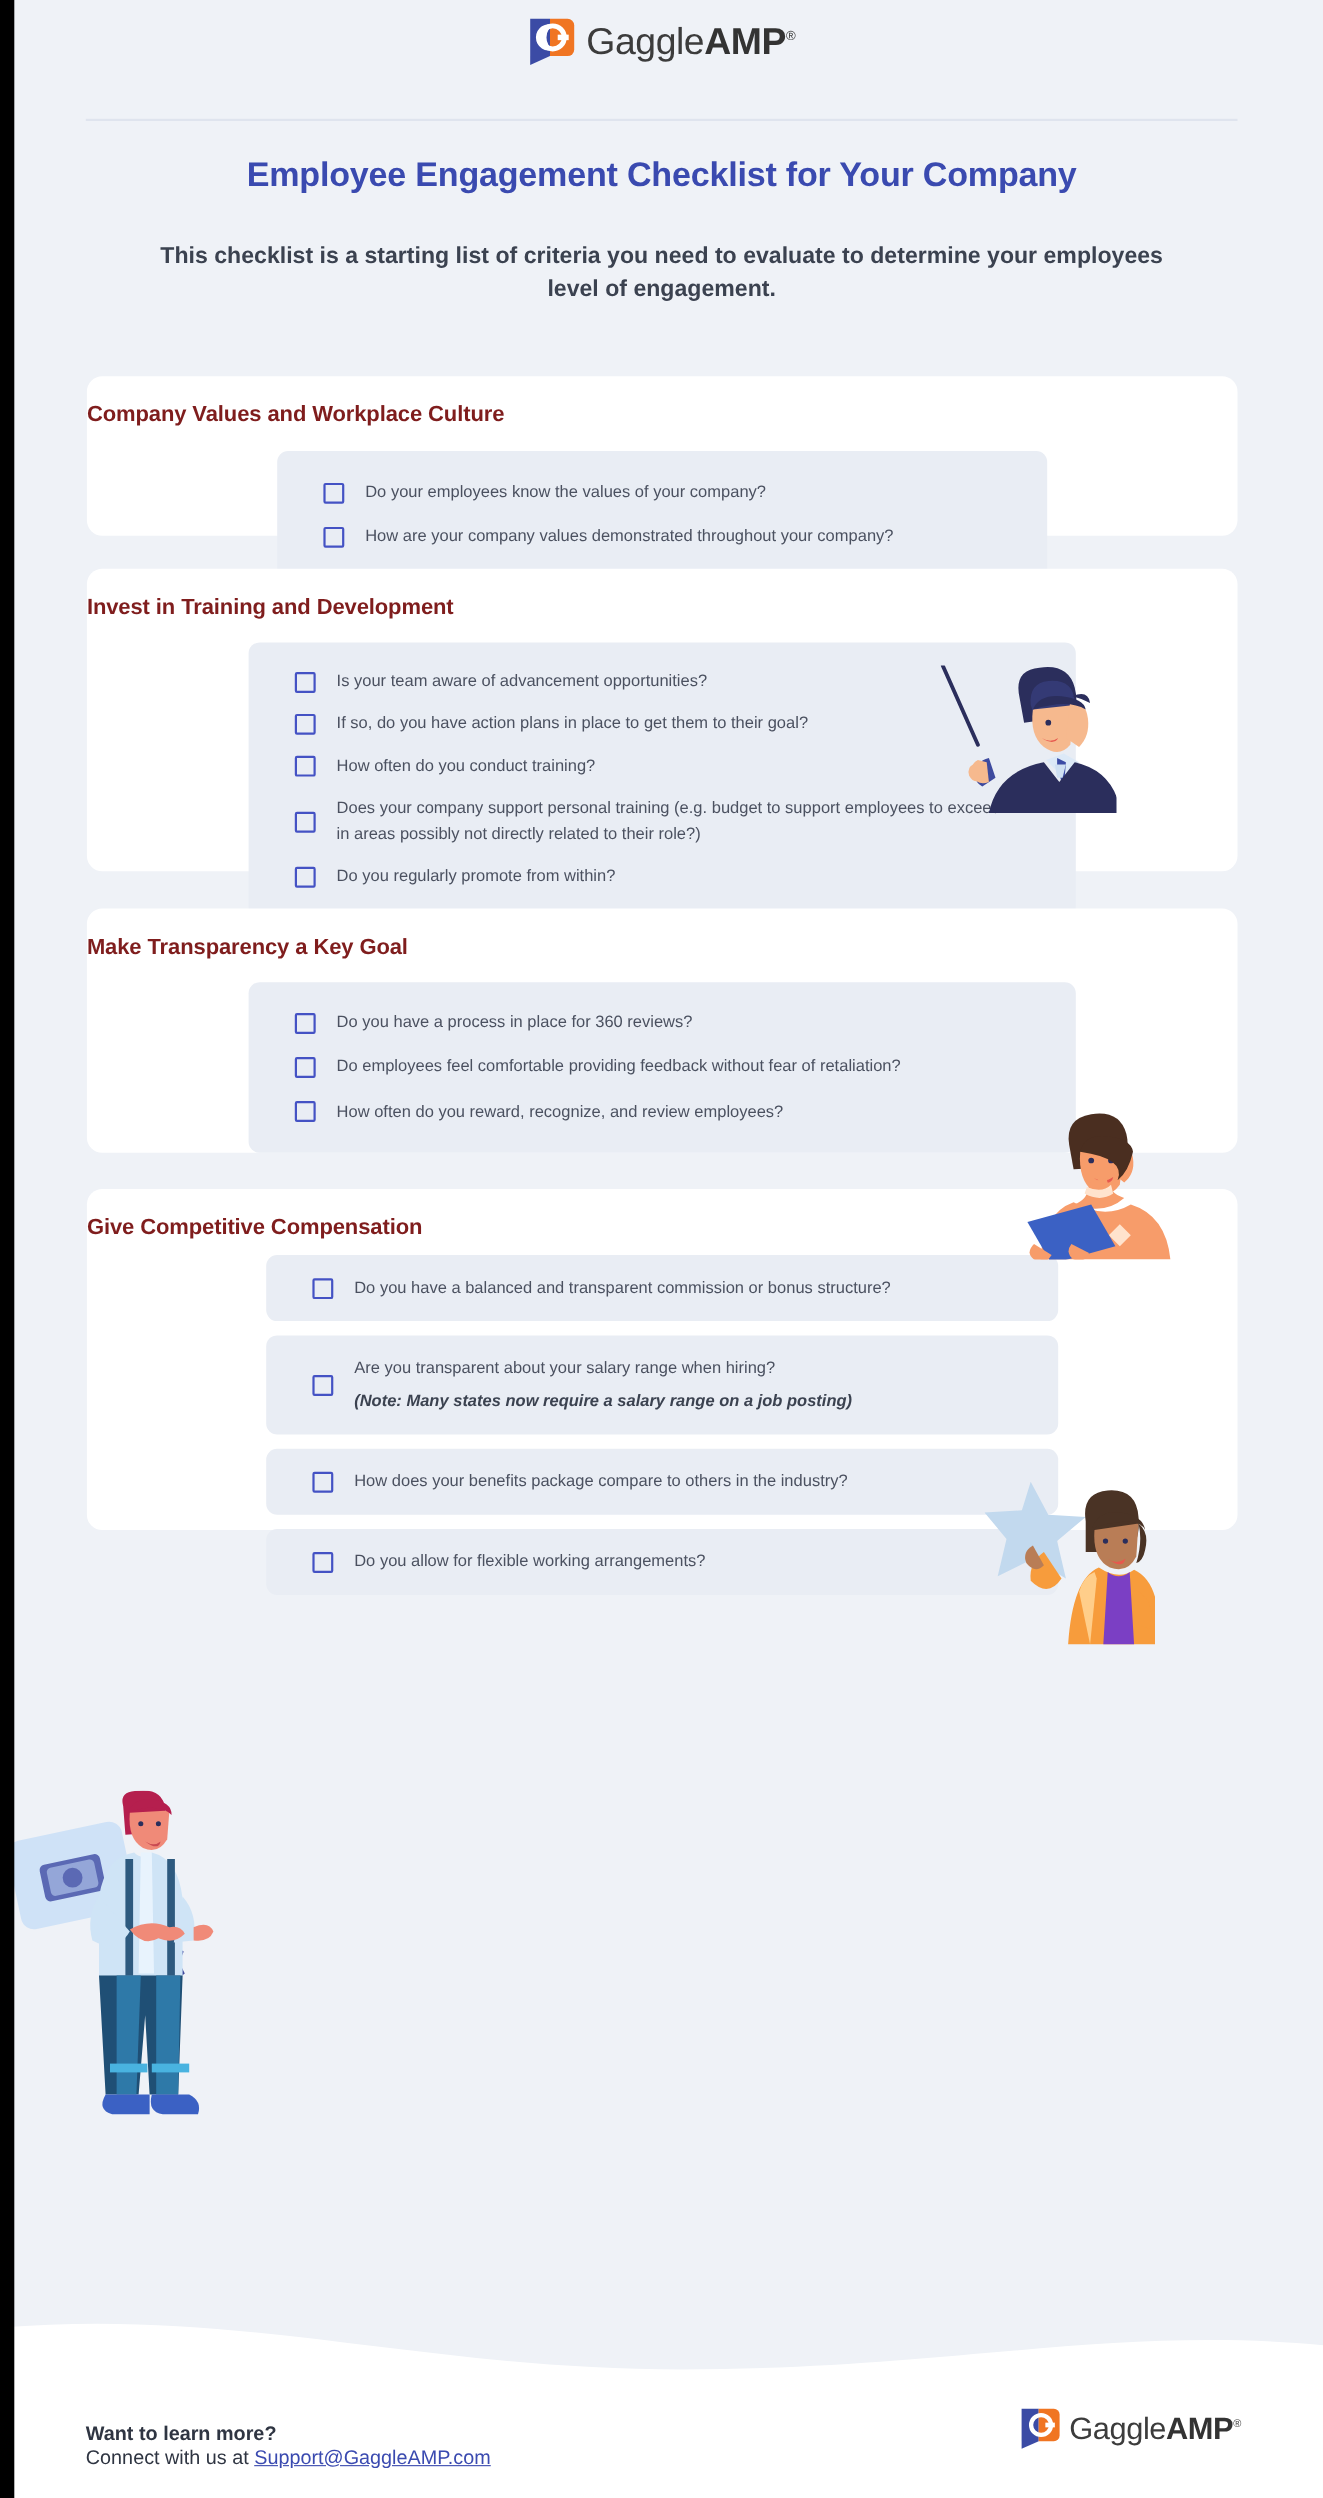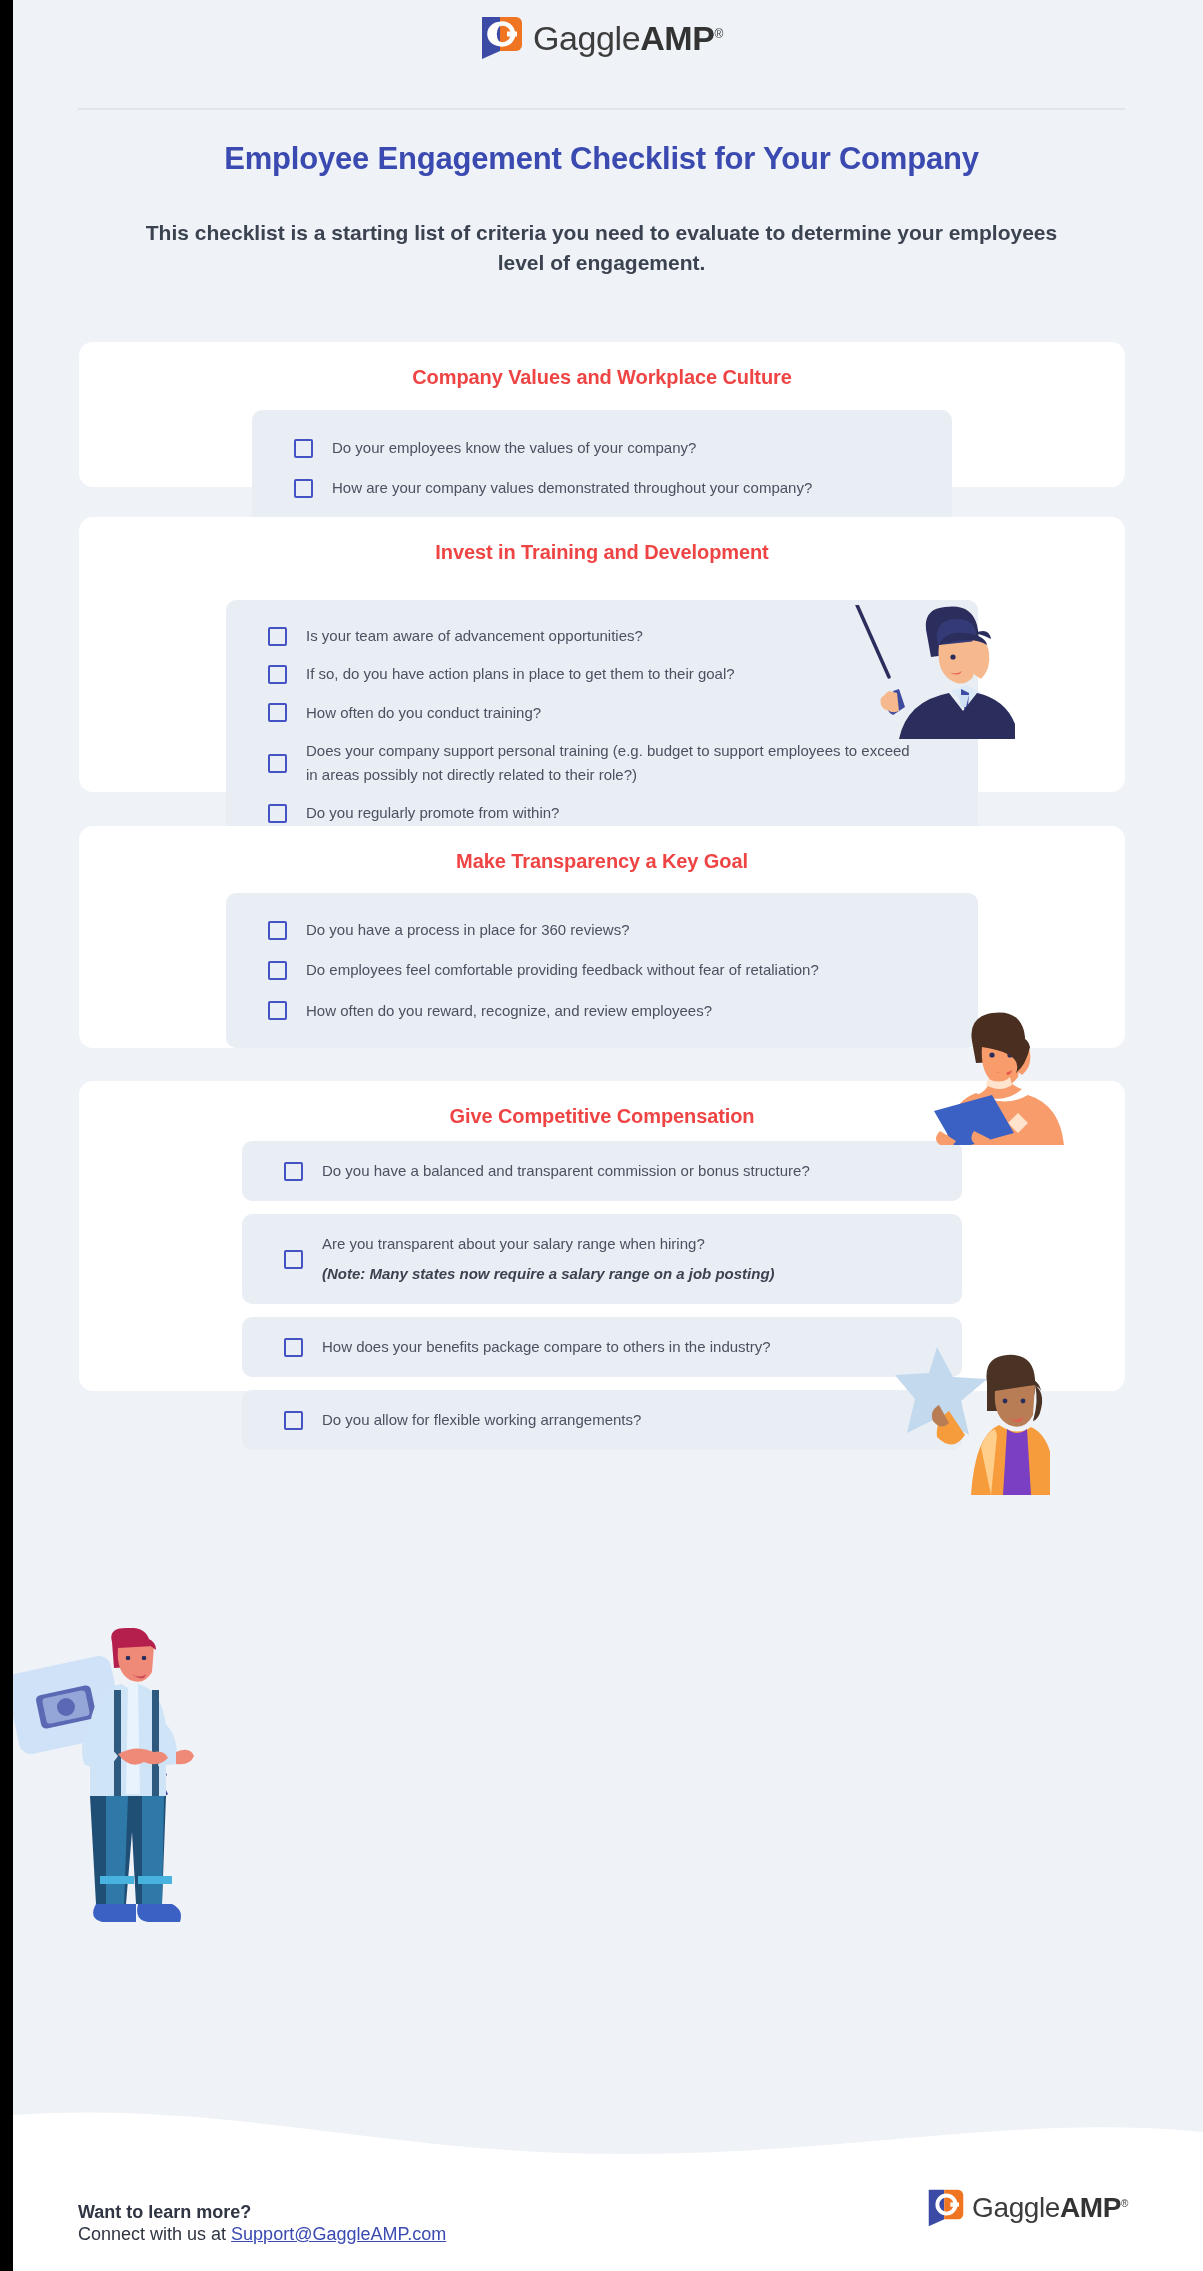--- a/index.html
+++ b/index.html
@@ -85,24 +85,24 @@
   
   .card {
     position: absolute;
     left: 79px;
     width: 1046px;
     background: #ffffff;
     border-radius: 14px;
     z-index: 10;
   }
   .card-title {
-    text-align: center;
+    text-align: left;
     font-size: 20px;
     font-weight: 700;
-    color: #ef4444;
+    color: #7f1d1d;
     letter-spacing: -0.1px;
   }
   .qblock {
     background: #e9edf4;
     border-radius: 10px;
     margin: 0 auto;
   }
   .qrow {
     display: flex;
     align-items: center;
@@ -128,21 +128,21 @@
     line-height: 1.62;
   }
 
   
   #card1 { top: 342px; height: 145px; padding-top: 24px; }
   #card1 .qblock { width: 700px; padding: 18px 0 18px 0; margin-top: 21px; }
   #card1 .qrow { padding: 8px 0 8px 42px; }
 
   
   #card2 { top: 517px; height: 275px; padding-top: 24px; }
-  #card2 .qblock { width: 752px; padding: 17px 0 17px 0; margin-top: 36px; }
+  #card2 .qblock { width: 752px; padding: 17px 0 17px 0; margin-top: 20px; }
   #card2 .qrow { padding: 7px 0 7px 42px; }
 
   
   #card3 { top: 826px; height: 222px; padding-top: 24px; }
   #card3 .qblock { width: 752px; padding: 17px 0 17px 0; margin-top: 20px; }
   #card3 .qrow { padding: 8px 0 8px 42px; }
 
   
   #card4 { top: 1081px; height: 310px; padding-top: 24px; }
   #card4 .qgroup { width: 720px; margin: 0 auto; }

